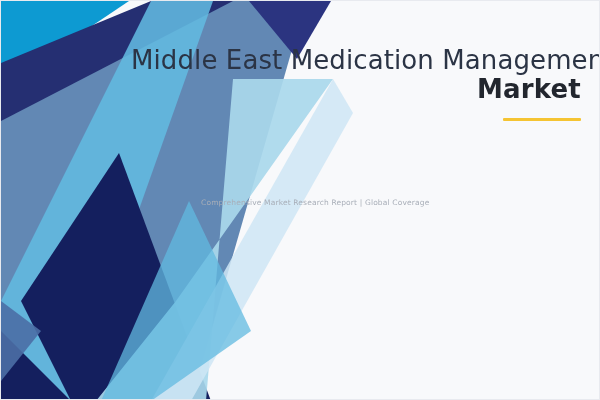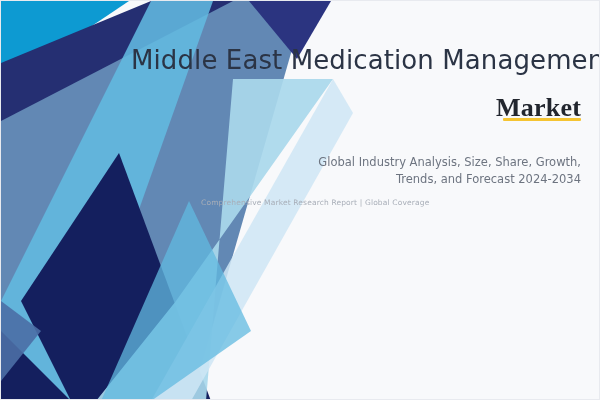--- a/index.html
+++ b/index.html
@@ -42,24 +42,23 @@
     font-size: 26px;
     font-weight: 400;
     letter-spacing: 0.1px;
     color: #2b3445;
     line-height: 1.18;
     white-space: nowrap;
   }
   .title-accent-wrap {
     position: absolute;
     left: 130px;
-    top: 91px;
+    top: 73px;
     width: 450px;
     text-align: right;
-    font-family: Liberation Serif, serif;
   }
   .title-accent {
     display: inline-block;
     font-size: 26px;
     font-weight: 700;
     color: #22262e;
     line-height: 1.2;
     letter-spacing: 0.2px;
   }
   .accent-rule {
@@ -125,21 +124,17 @@
   <div class="text-layer">
 
     <div class="title-main">Middle East Medication Management</div>
 
     <div class="title-accent-wrap">
       <span class="title-accent">Market</span>
     </div>
 
     <div class="accent-rule"></div>
 
-    <div class="subtitle">
-      <div>Global Industry Analysis, Size, Share, Growth,</div>
-      <div>Trends, and Forecast 2024-2034</div>
-    </div>
 
     <div class="caption">Comprehensive Market Research Report | Global Coverage</div>
 
   </div>
 </div>
 
 </body></html>

